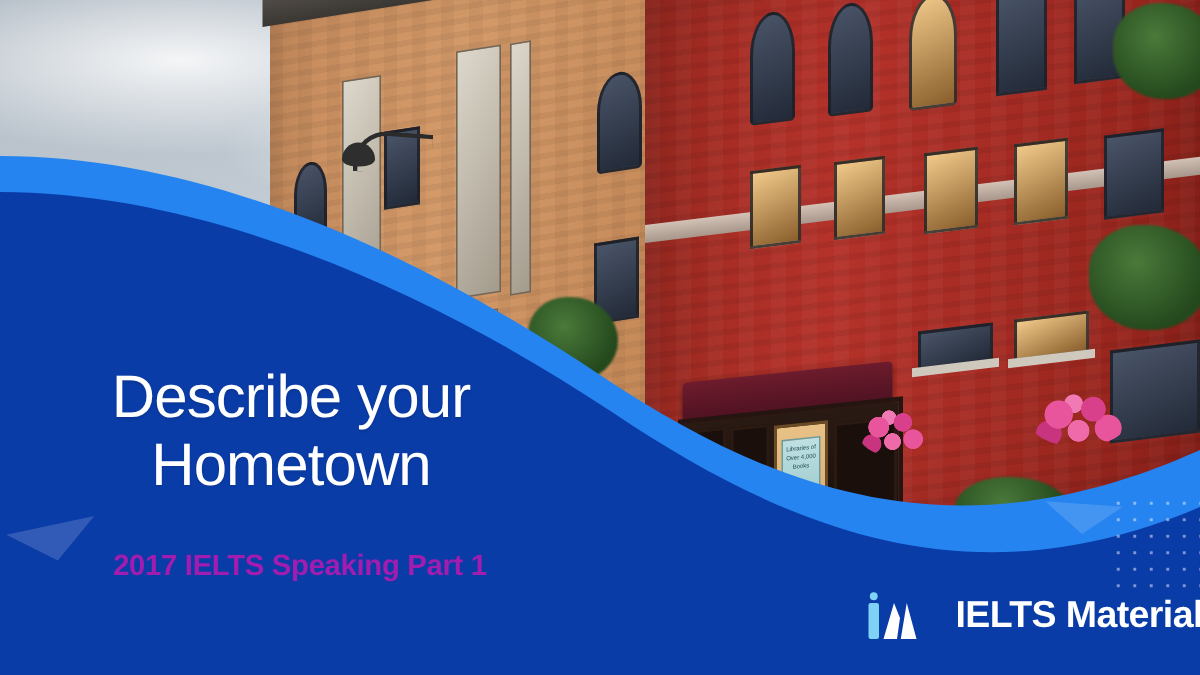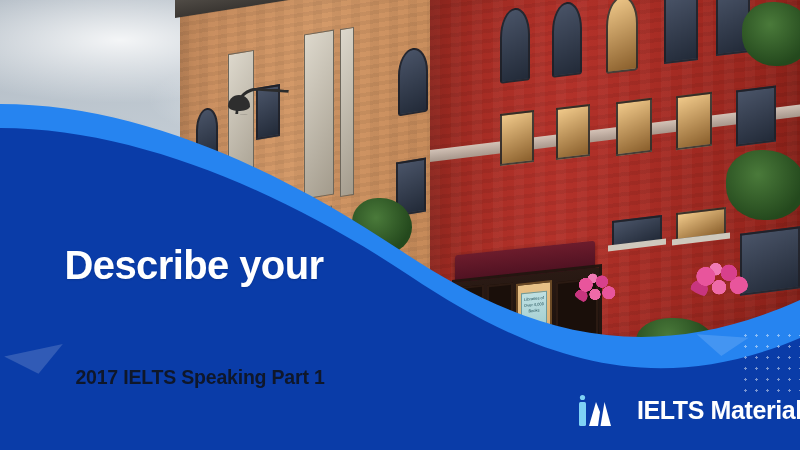--- a/index.html
+++ b/index.html
@@ -126,27 +126,27 @@
     position:absolute;
     background-image:radial-gradient(rgba(255,255,255,.55) 1.1px, rgba(255,255,255,0) 1.3px);
     background-size:11px 11px;
     opacity:.85;
   }
 
   
   .title{
     position:absolute;left:0;top:243px;width:388px;
     text-align:center;color:#ffffff;
-    font-size:40px;font-weight:bold;line-height:1.12;
+    font-size:40px;font-weight:normal;line-height:1.12;
     letter-spacing:-.6px;
     text-shadow:0 1px 2px rgba(0,0,0,.12);
   }
   .subtitle{
     position:absolute;left:0;top:364px;width:400px;
-    text-align:center;color:#0f172a;
+    text-align:center;color:#a21caf;
     font-size:19.5px;font-weight:bold;line-height:1.38;
     letter-spacing:-.2px;
   }
 
   
   .logo{
     position:absolute;left:578px;top:392px;
     display:flex;align-items:center;gap:25px;
   }
   .logo-mark{width:34px;height:36px;display:block;}
@@ -229,20 +229,21 @@
 
     <path d="M0,128 C140,128 290,196 410,276 C530,356 650,402 800,338 L800,450 L0,450 Z" fill="#0A3CA8"></path>
   </svg>
 
   <div class="deco-tri" style="left:6px;top:350px;border-left:30px solid transparent;border-right:30px solid transparent;border-top:24px solid #ffffff;transform:rotate(-12deg);"></div>
   <div class="deco-tri" style="left:696px;top:336px;border-left:26px solid transparent;border-right:26px solid transparent;border-top:20px solid #ffffff;transform:rotate(4deg);opacity:.14;"></div>
   <div class="dotgrid" style="left:740px;top:330px;width:72px;height:68px;"></div>
 
   <div class="title">
     <div>Describe your</div>
+    <div>Hometown</div>
   </div>
 
   <div class="subtitle">
     <div>2017 IELTS Speaking Part 1</div>
   </div>
 
   <div class="logo">
     <svg class="logo-mark" viewBox="0 0 34 36">
       <rect x="1" y="10" width="7" height="24" rx="1.5" fill="#7FD2F5"></rect>
       <circle cx="4.5" cy="5.5" r="2.6" fill="#7FD2F5"></circle>

